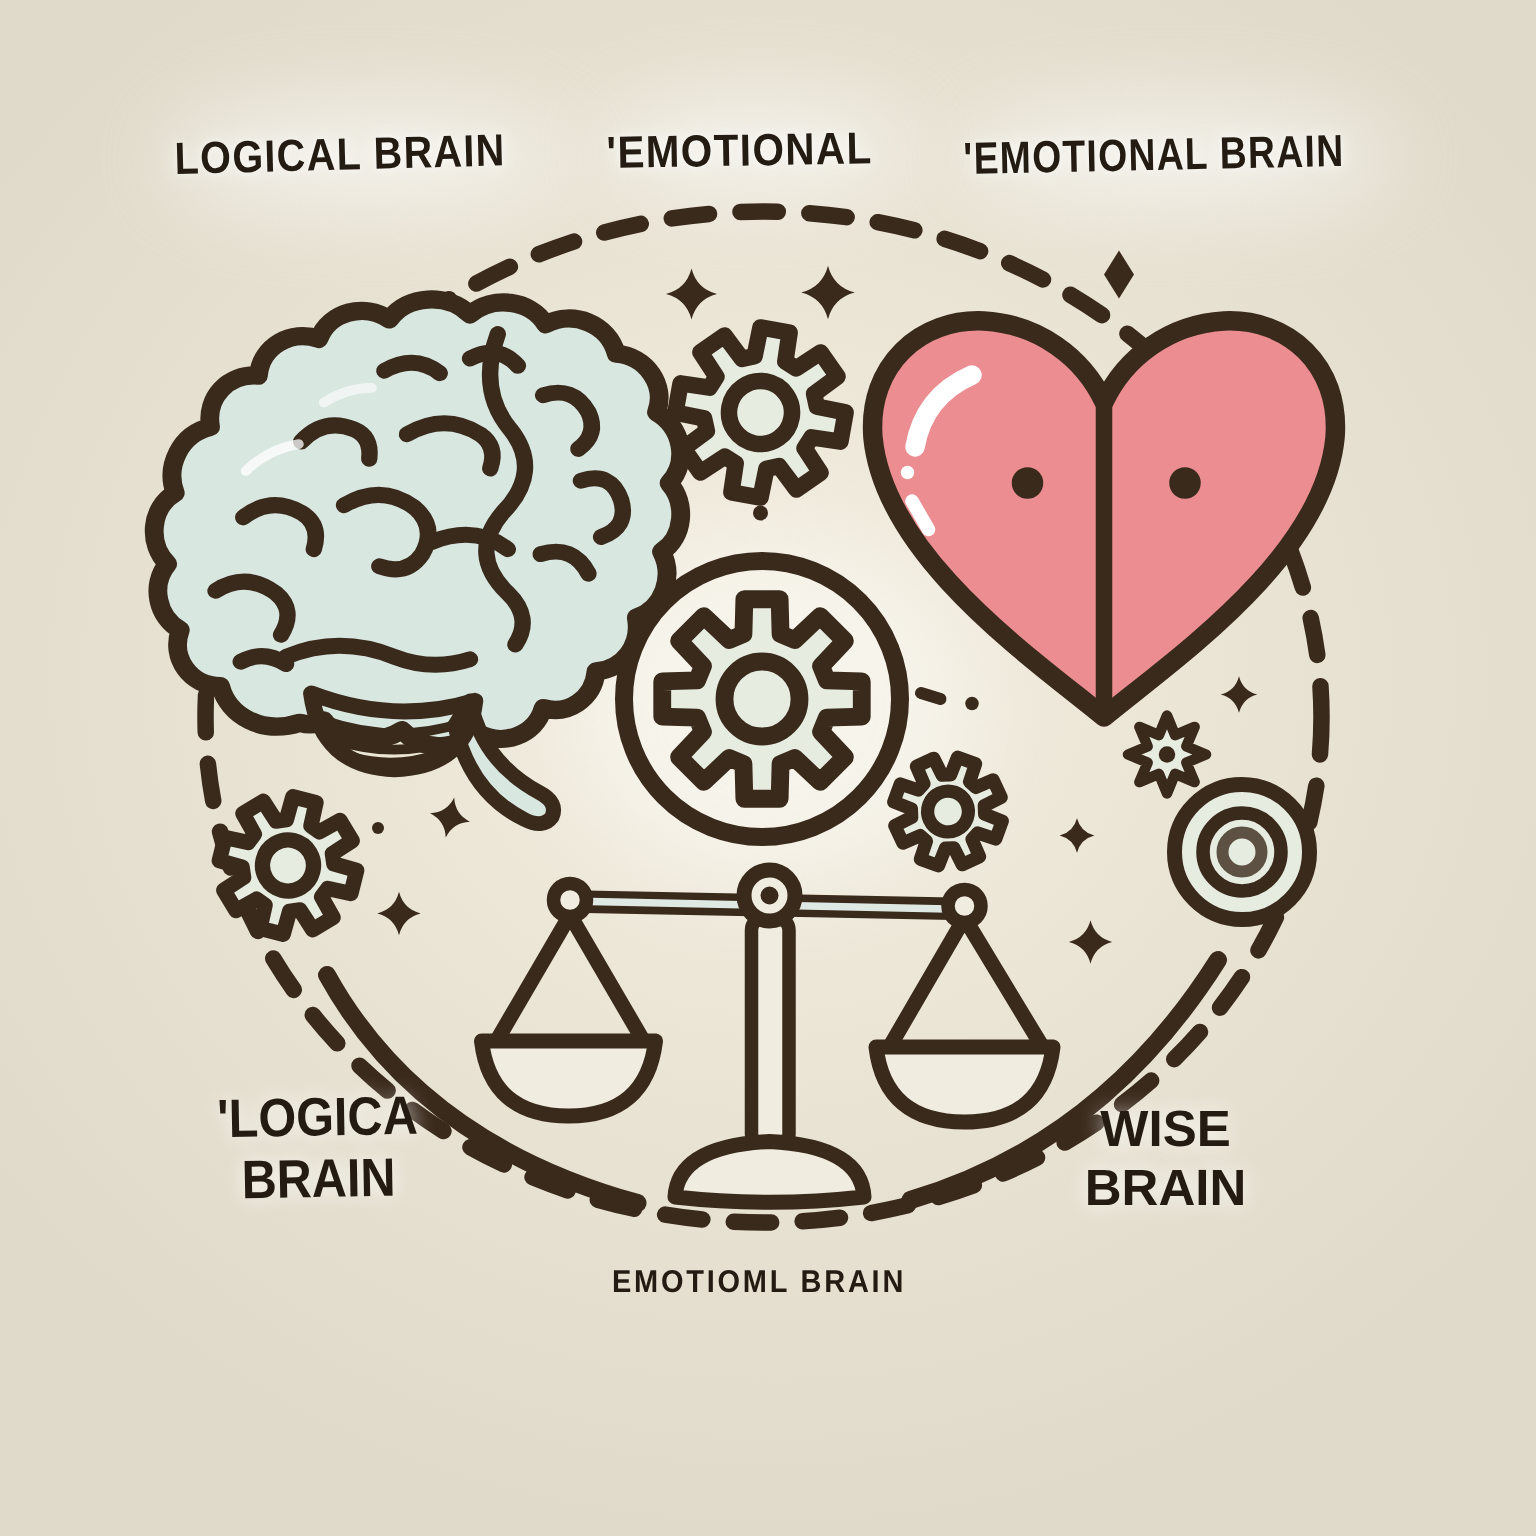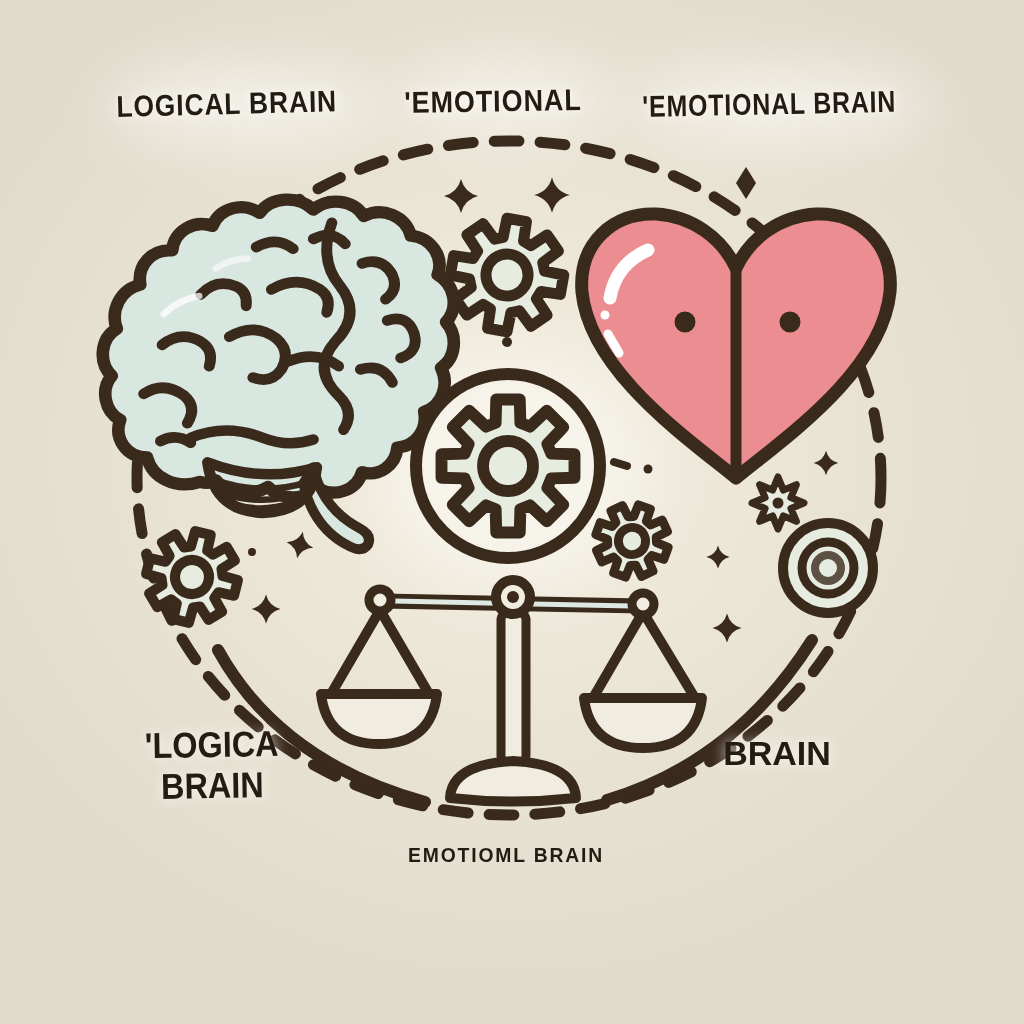--- a/index.html
+++ b/index.html
@@ -188,16 +188,17 @@
 
   <div class="lbl" id="lbl-top-left">LOGICAL BRAIN</div>
   <div class="lbl" id="lbl-top-center">'EMOTIONAL</div>
   <div class="lbl" id="lbl-top-right">'EMOTIONAL BRAIN</div>
 
   <div class="lbl2" id="lbl-bottom-left">
     <div>'LOGICA</div>
     <div>BRAIN</div>
   </div>
   <div class="lbl2" id="lbl-bottom-right">
+    <div>WISE</div>
     <div>BRAIN</div>
   </div>
   <div id="lbl-bottom-center">EMOTIOML BRAIN</div>
 </div>
 
 </body></html>

